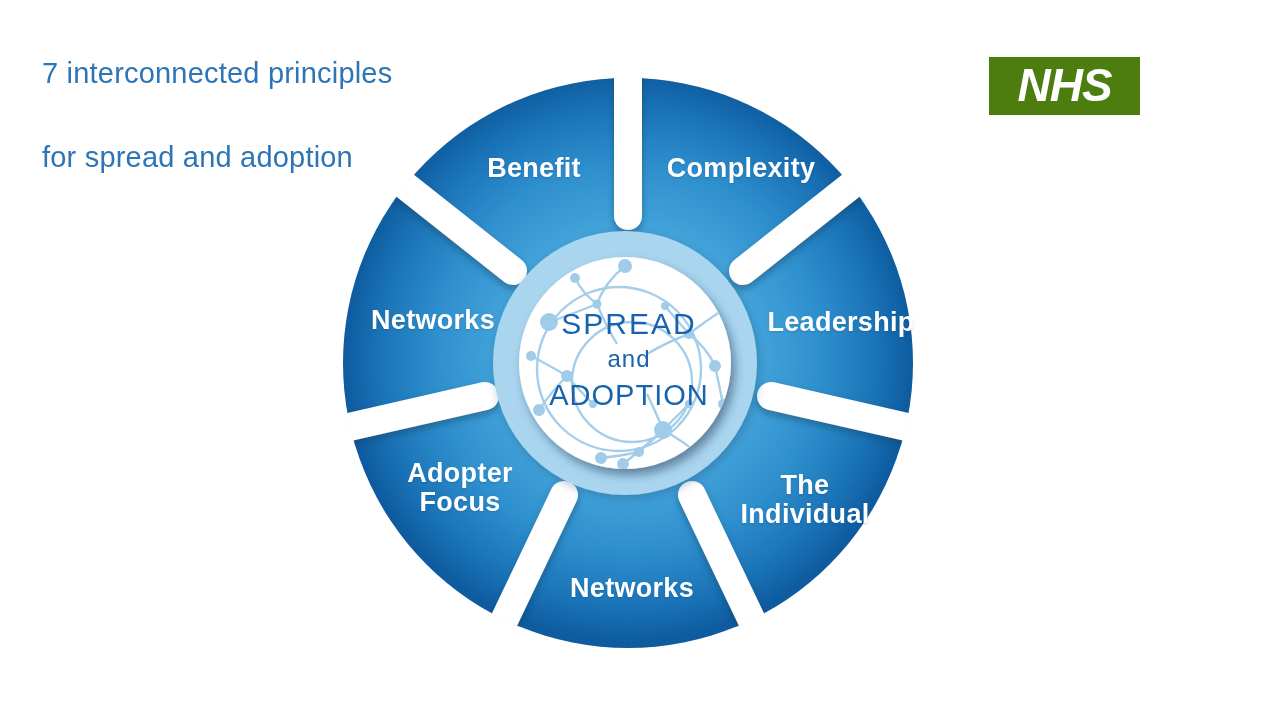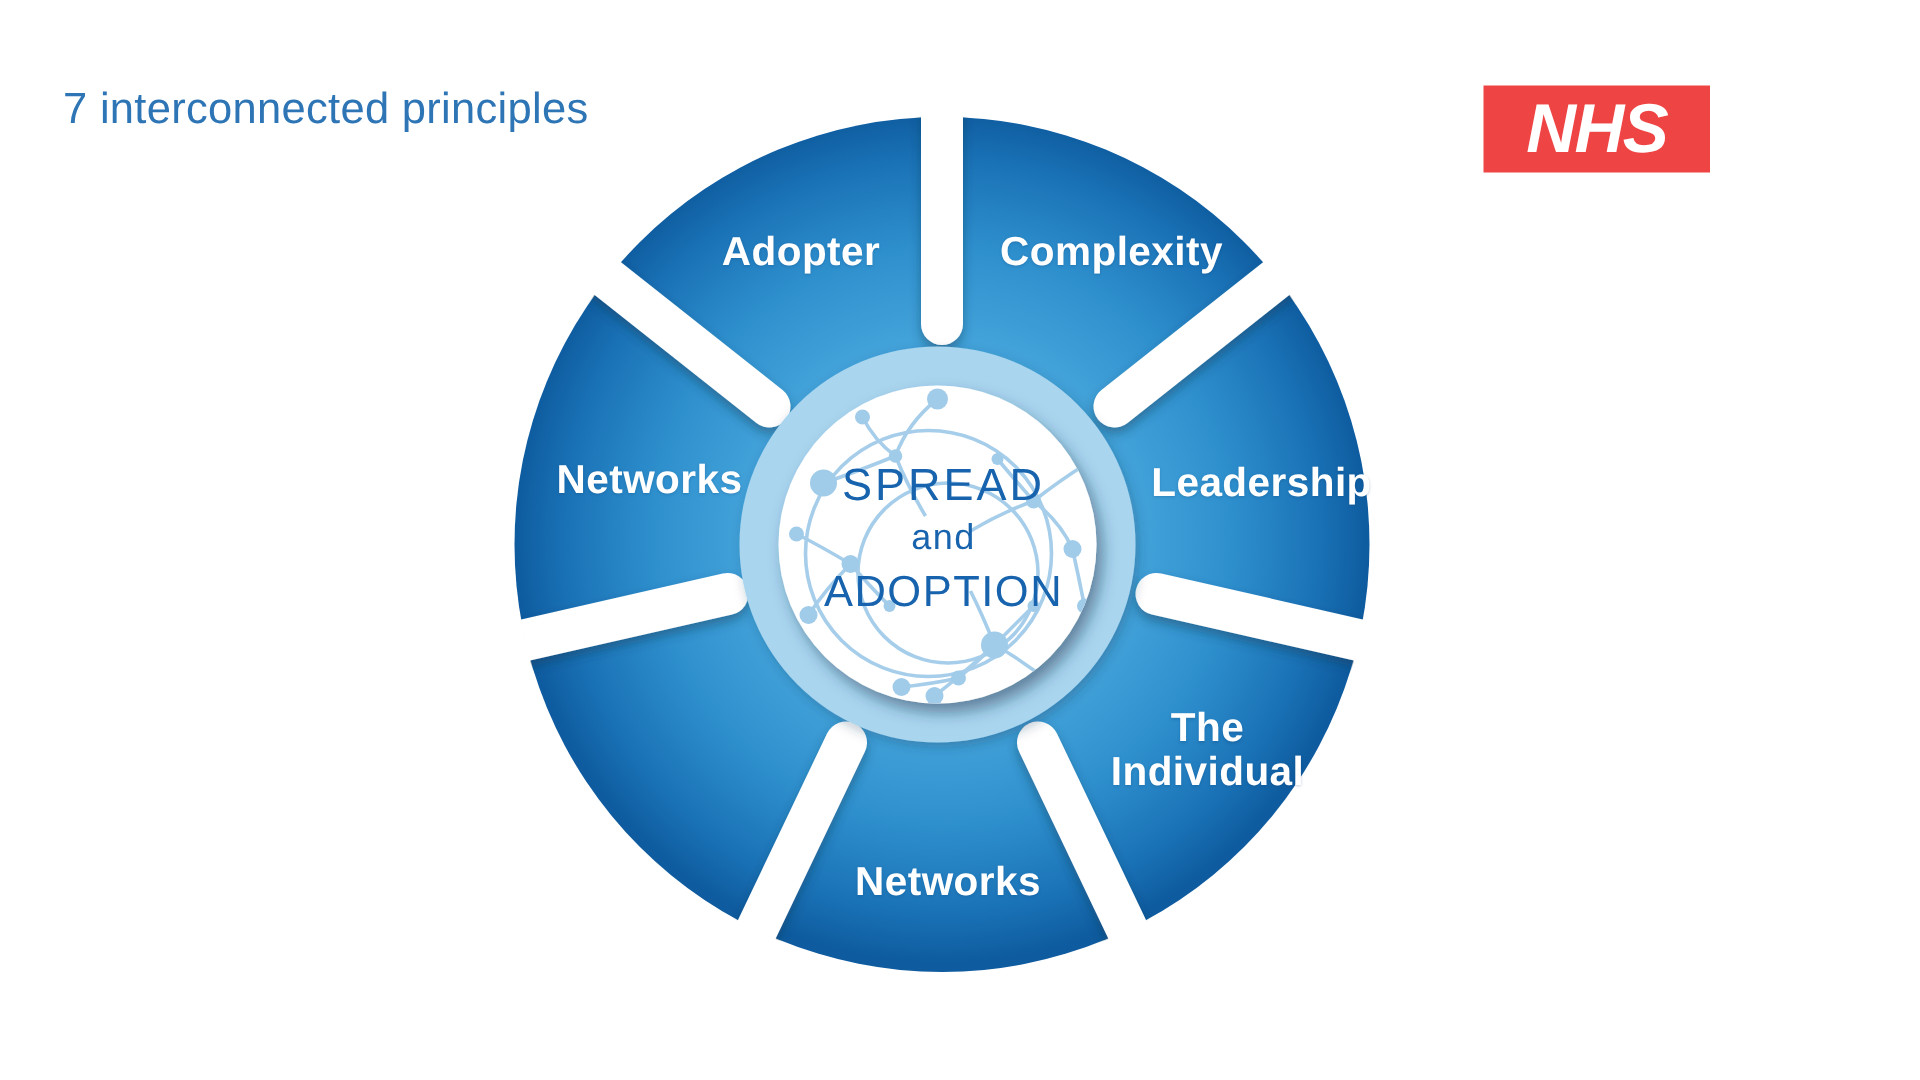--- a/index.html
+++ b/index.html
@@ -16,21 +16,21 @@
     position: absolute; left: 42px; top: 52px;
     color: #2E75B6;
     font-size: 29px; line-height: 42px; font-weight: 400;
     letter-spacing: 0.2px;
     white-space: pre-line;
   }
 
   .nhs-logo {
     position: absolute; left: 989px; top: 57px;
     width: 151px; height: 58px;
-    background: #ef4444;
+    background: #4d7c0f;
     display: flex; align-items: center; justify-content: center;
   }
   .nhs-logo span {
     color: #ffffff; font-weight: bold; font-style: italic;
     font-size: 46px; letter-spacing: -1px; line-height: 1;
     transform: translateY(-1px);
   }
 
   .seg-label {
     position: absolute; transform: translate(-50%, -50%);
@@ -139,32 +139,34 @@
         <circle cx="-96" cy="-8" r="5"></circle>
         <circle cx="-88" cy="46" r="6"></circle>
         <circle cx="-34" cy="40" r="4"></circle>
         <circle cx="-26" cy="94" r="6"></circle>
         <circle cx="96" cy="40" r="5"></circle>
       </g>
     </g>
   </svg>
 
   <div class="page-title"><span>7 interconnected principles</span><br>
-</div>
+<span>for spread and adoption</span></div>
 
   <div class="nhs-logo">
     <span>NHS</span>
   </div>
 
-  <div class="seg-label" style="left:534px; top:168px;">Adopter</div>
+  <div class="seg-label" style="left:534px; top:168px;">Benefit</div>
   <div class="seg-label" style="left:841px; top:322px;">Leadership</div>
   <div class="seg-label" style="left:741px; top:168px;">Complexity</div>
   <div class="seg-label" style="left:805px; top:488px;margin-top:12px;">The
 Individual</div>
   <div class="seg-label" style="left:632px; top:588px;">Networks</div>
+  <div class="seg-label" style="left:460px; top:488px;">Adopter
+Focus</div>
   <div class="seg-label" style="left:433px; top:320px;">Networks</div>
 
   <div class="hub-text">
     <div class="l1">SPREAD</div>
     <div class="l2">and</div>
     <div class="l3">ADOPTION</div>
   </div>
 
 </div>
 

